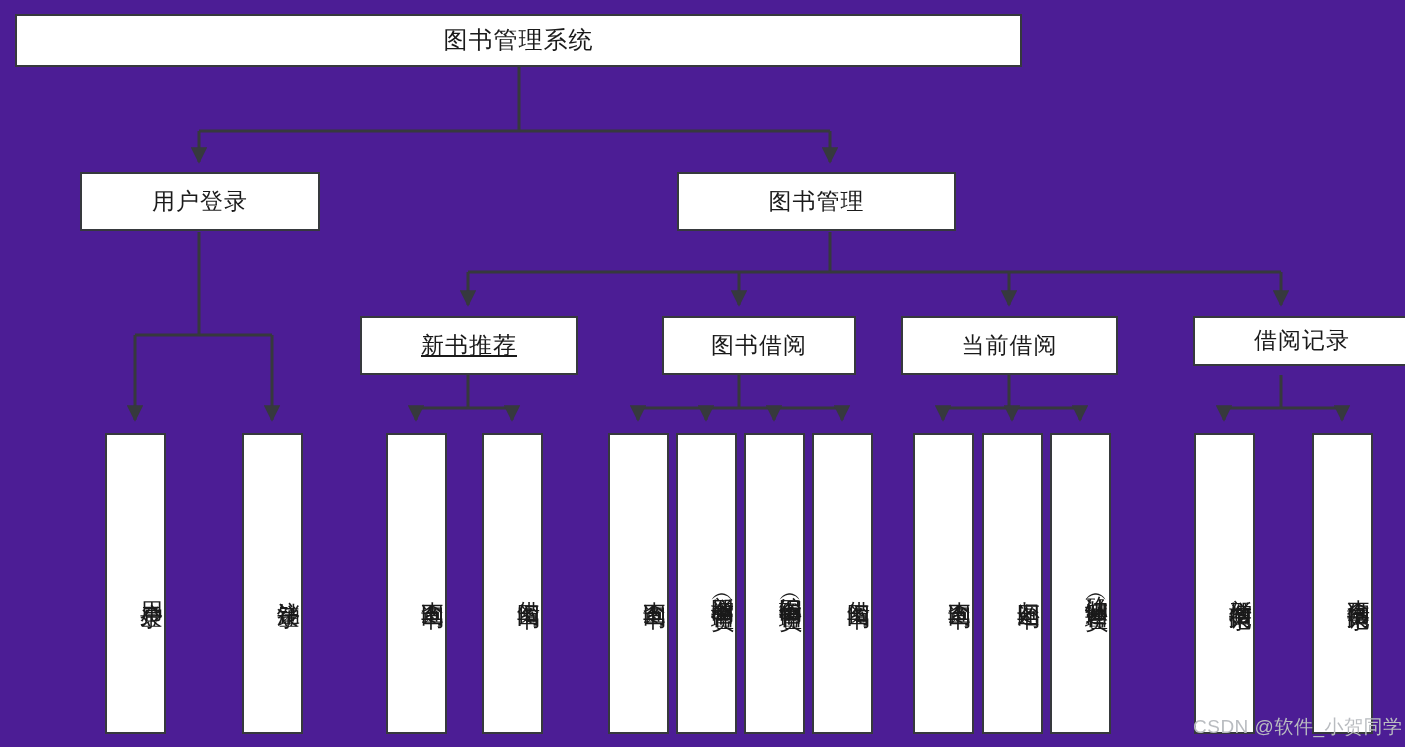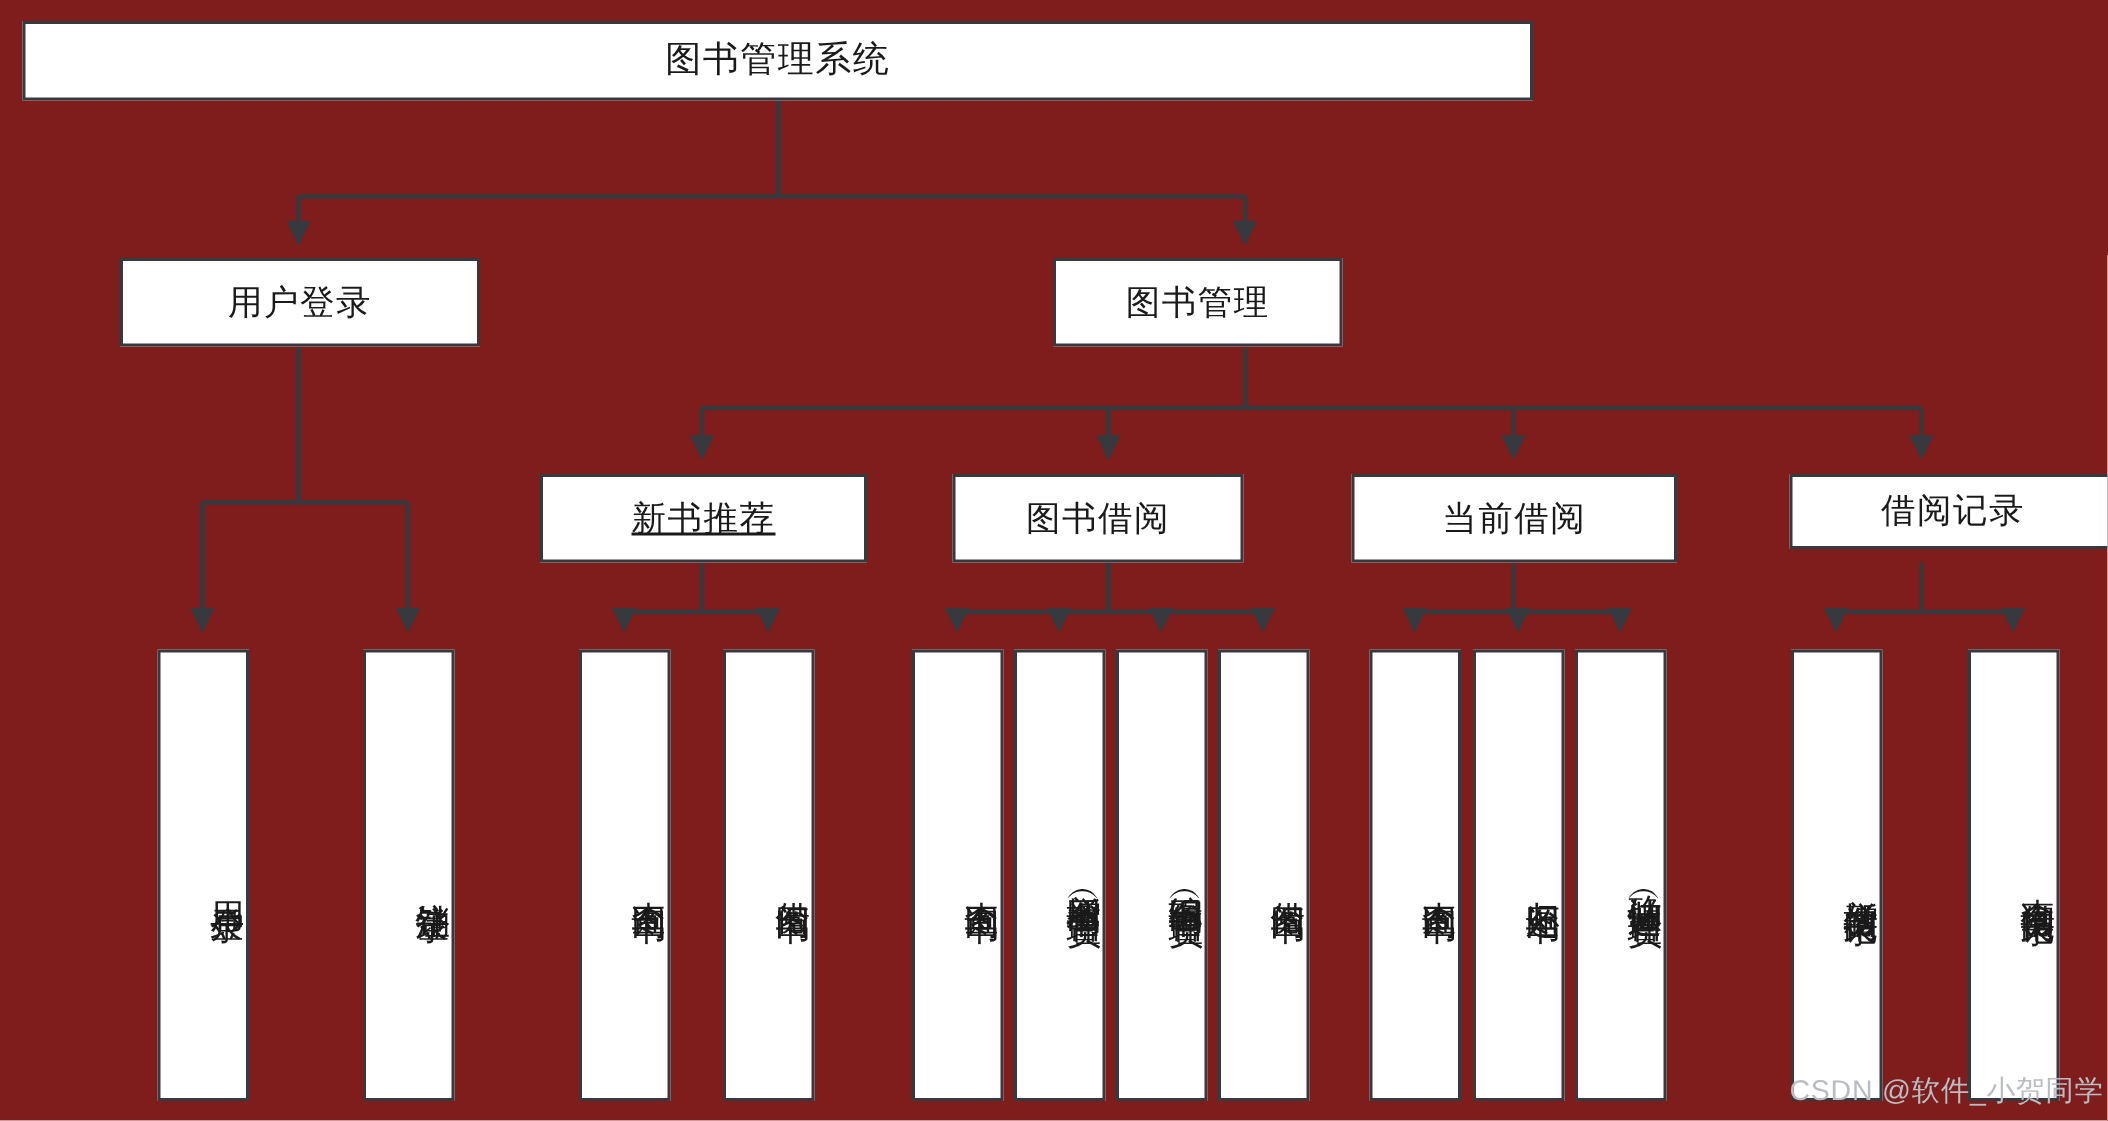--- a/index.html
+++ b/index.html
@@ -7,21 +7,21 @@
     padding: 0;
     background: #ffffff;
   }
   body {
     font-family: "Liberation Sans", "DejaVu Sans", sans-serif;
   }
   #canvas {
     position: relative;
     width: 1405px;
     height: 747px;
-    background: #7f1d1d;
+    background: #4c1d95;
     overflow: hidden;
   }
   .svg-layer {
     position: absolute;
     left: 0;
     top: 0;
     width: 1405px;
     height: 747px;
   }
   .node {
@@ -117,24 +117,24 @@
       <path d="M 1281 375 L 1281 408"></path>
       <path d="M 1224 408 L 1342 408"></path>
       <path d="M 1224 408 L 1224 420" marker-end="url(#arrow)"></path>
       <path d="M 1342 408 L 1342 420" marker-end="url(#arrow)"></path>
     </g>
   </svg>
 
   <div class="node node-h node-root" style="left:15px; top:14px; width:1007px; height:53px;">图书管理系统</div>
 
   <div class="node node-h" style="left:80px; top:172px; width:240px; height:59px;">用户登录</div>
-  <div class="node node-h" style="left:702px; top:172px; width:193px; height:59px;">图书管理</div>
+  <div class="node node-h" style="left:677px; top:172px; width:279px; height:59px;">图书管理</div>
 
   <div class="node node-h" style="left:360px; top:316px; width:218px; height:59px;text-decoration:underline;">新书推荐</div>
-  <div class="node node-h" style="left:635px; top:316px; width:194px; height:59px;">图书借阅</div>
+  <div class="node node-h" style="left:662px; top:316px; width:194px; height:59px;">图书借阅</div>
   <div class="node node-h" style="left:901px; top:316px; width:217px; height:59px;">当前借阅</div>
   <div class="node node-h" style="left:1172px; top:316px; width:218px; height:50px;margin-left:21px;">借阅记录</div>
 
   <div class="node node-v" style="left:105px; top:433px; width:61px; height:301px;">用户登录</div>
   <div class="node node-v" style="left:242px; top:433px; width:61px; height:301px;">注销登录</div>
 
   <div class="node node-v" style="left:386px; top:433px; width:61px; height:301px;">查询图书</div>
   <div class="node node-v" style="left:482px; top:433px; width:61px; height:301px;">借阅图书</div>
 
   <div class="node node-v" style="left:608px; top:433px; width:61px; height:301px;">查询图书</div>

